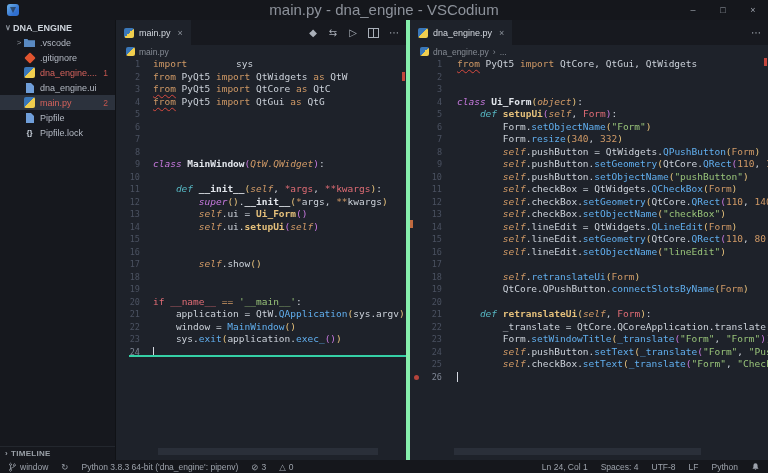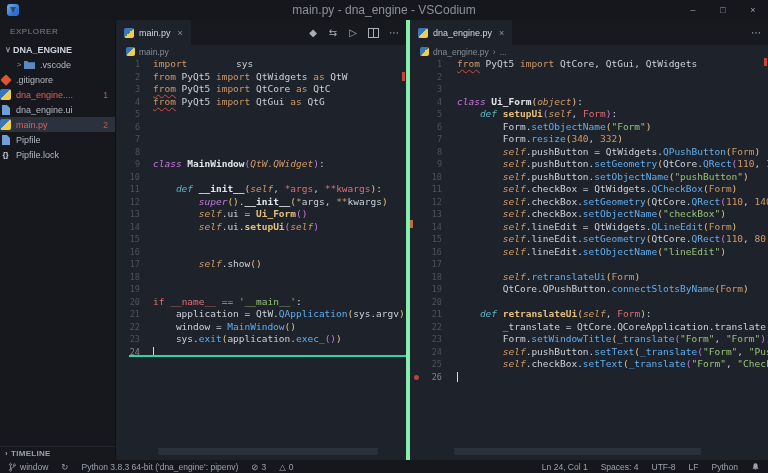--- a/index.html
+++ b/index.html
@@ -5,35 +5,35 @@
   html,body{margin:0;padding:0;background:#000;}
   .app{position:relative;width:768px;height:473px;background:#1e222a;overflow:hidden;
        font-family:"Liberation Sans",sans-serif;color:#c6ccd4;-webkit-font-smoothing:antialiased;}
   
   .titlebar{position:absolute;top:0;left:0;right:0;height:20px;background:#15171c;z-index:5;}
   .logo{position:absolute;left:7px;top:4px;width:12px;height:12px;border-radius:3px;
         background:linear-gradient(135deg,#6db2e8 0%,#2f6fd0 70%);}
   .logo:after{content:"";position:absolute;left:3px;top:3px;width:6px;height:6px;
         background:#15171c;clip-path:polygon(0 0,100% 0,50% 100%);opacity:.55;}
   .wtitle{position:absolute;left:0;right:0;top:0;height:20px;line-height:20px;text-align:center;
-        font-size:12px;color:#8d929b;}
+        font-size:15px;color:#8d929b;}
   .wcontrols{position:absolute;right:0;top:0;height:20px;display:flex;}
   .wcontrols span{width:30px;height:20px;display:flex;align-items:center;justify-content:center;
         font-size:9px;color:#9aa0a9;}
   
   .main{position:absolute;top:20px;bottom:13px;left:0;right:0;display:flex;}
   
   .sidebar{width:115px;flex:none;background:#16181e;position:relative;border-right:1px solid #101216;}
   .exp-header{padding:7px 0 6px 10px;font-size:8px;letter-spacing:.6px;color:#7f858e;}
   .trow{height:15px;display:flex;align-items:center;font-size:9px;color:#b3b9c3;position:relative;white-space:nowrap;}
   .trow .chev{width:10px;text-align:center;color:#8d939c;font-size:8px;flex:none;}
   .trow .ticon{flex:none;margin-right:5px;display:inline-flex;align-items:center;justify-content:center;width:11px;height:11px;}
   .trow.root{font-weight:bold;color:#ced4dc;padding-left:3px;}
   .trow.child{padding-left:14px;}
-  .trow.child2{}
+  .trow.child2{padding-left:24px;}
   .trow.selected{background:#2c323d;}
   .trow.err .tlabel{color:#d5625c;}
   .tbadge{margin-left:auto;margin-right:7px;color:#c2564e;font-size:8.5px;}
   .icon-py{width:10px;height:10px;border-radius:2px;background:linear-gradient(135deg,#3a77b8 0 50%,#f0ce4e 50% 100%);}
   .icon-git{width:8px;height:8px;background:#e0542f;transform:rotate(45deg);border-radius:1px;}
   .icon-json{font-size:8px;color:#cbd3dd;font-weight:bold;}
   .timeline{position:absolute;bottom:0;left:0;right:0;height:13px;border-top:1px solid #23272e;
         display:flex;align-items:center;font-size:8px;font-weight:bold;letter-spacing:.3px;color:#9aa0a8;padding-left:5px;gap:3px;}
   
   .pane{position:relative;background:#1e222a;overflow:hidden;}
@@ -88,21 +88,20 @@
     <div class="wcontrols">
       <span>–</span>
       <span>□</span>
       <span>×</span>
     </div>
   </div>
 
   <div class="main">
 
     <aside class="sidebar">
-      <div class="exp-header">EXPLORER</div>
       <div id="tree">
           <div class="trow root">
             <span class="chev">∨</span>
             <span class="tlabel">DNA_ENGINE</span>
           </div>
           <div class="trow child">
             <span class="chev">&gt;</span>
             <span class="ticon">
               <svg width="11" height="9" viewBox="0 0 11 9">
                 <path d="M0 1h3.4l1 1.2H11V9H0z" fill="#5a8ac2"></path>

